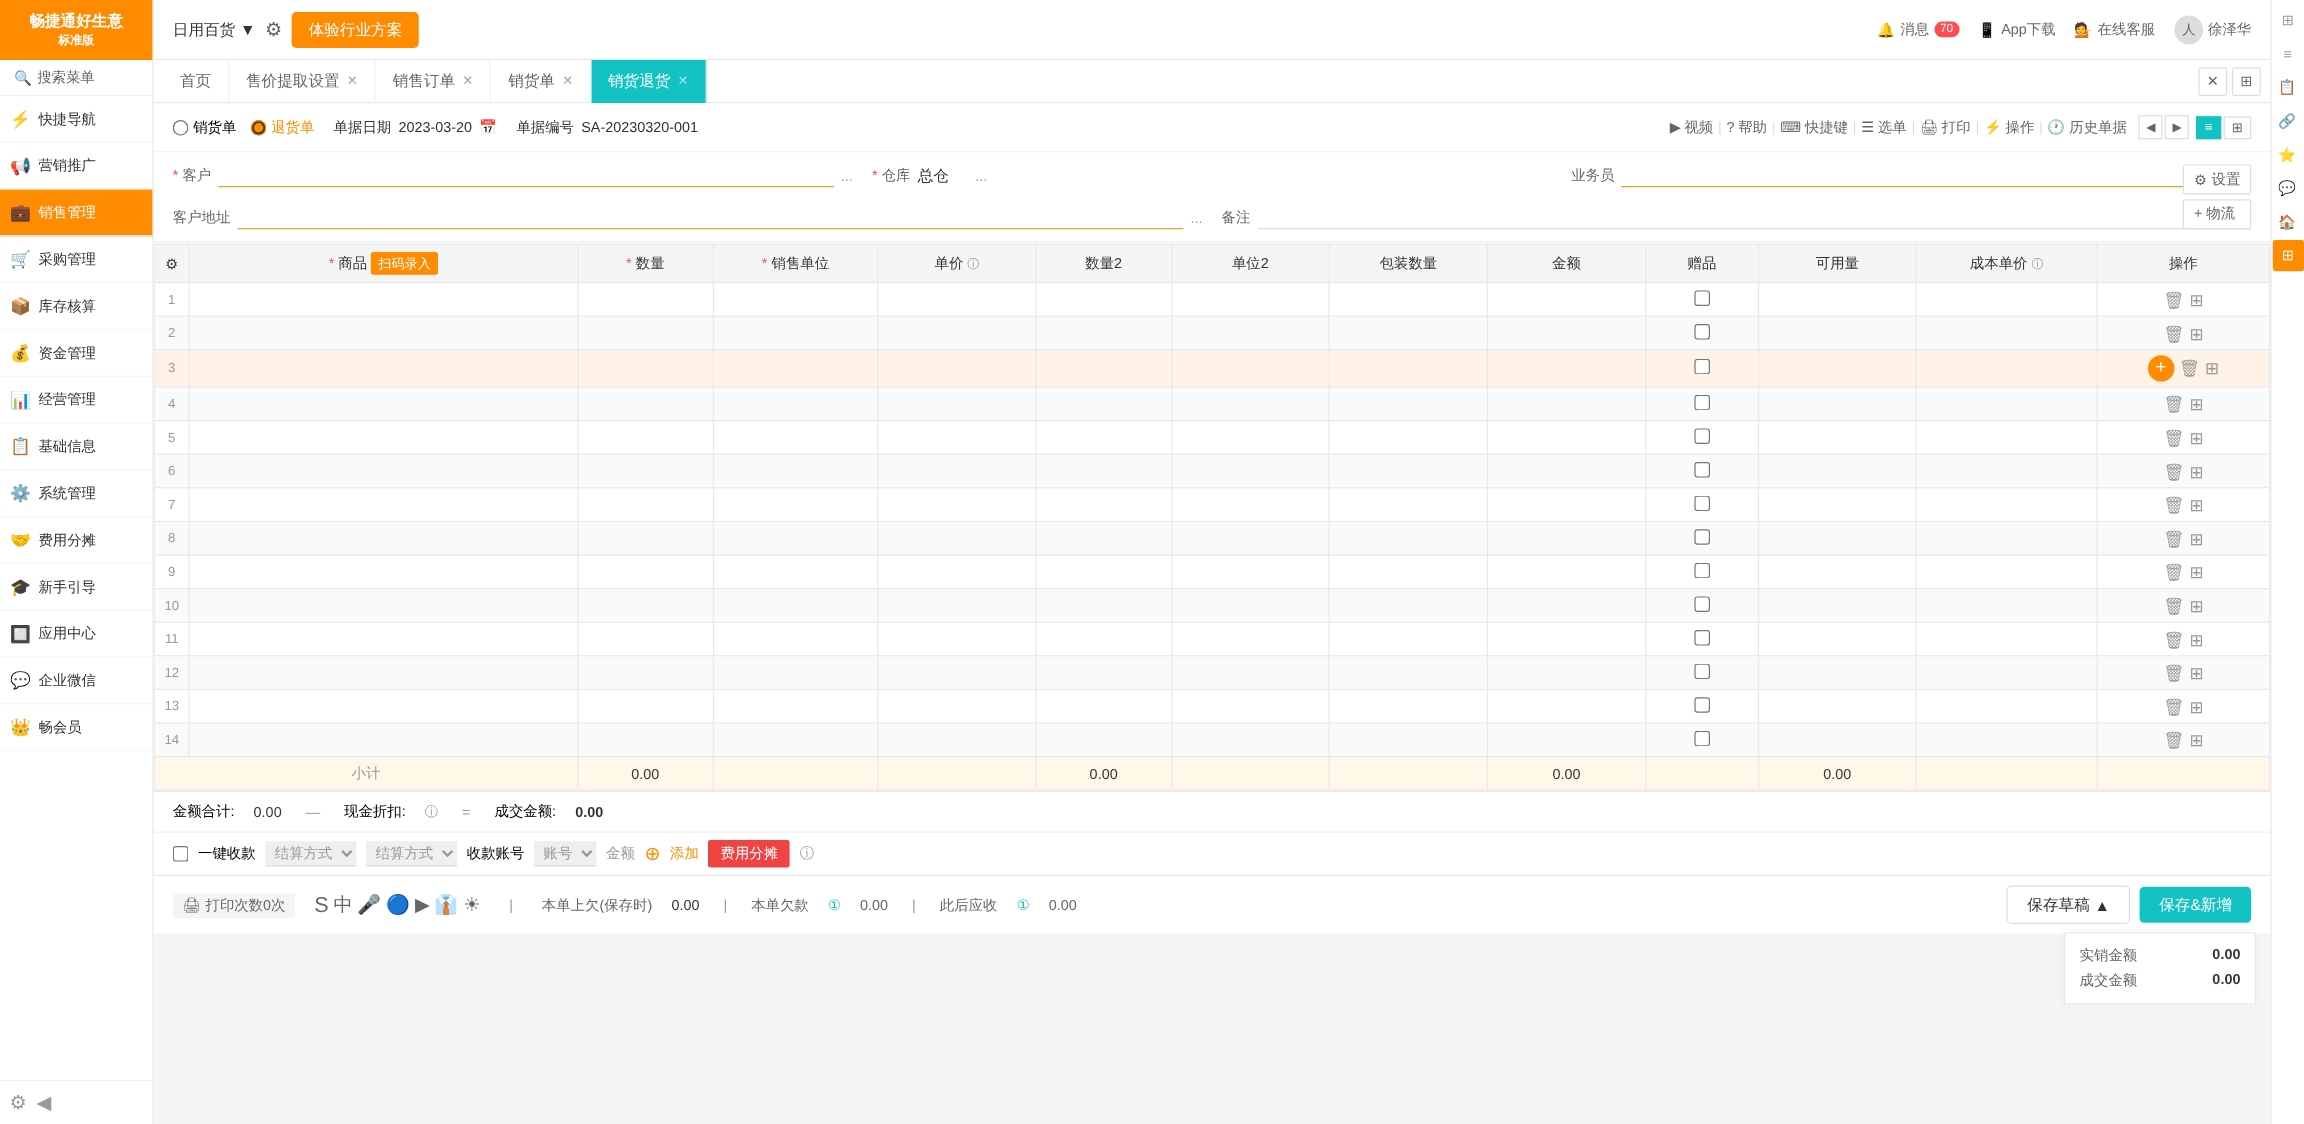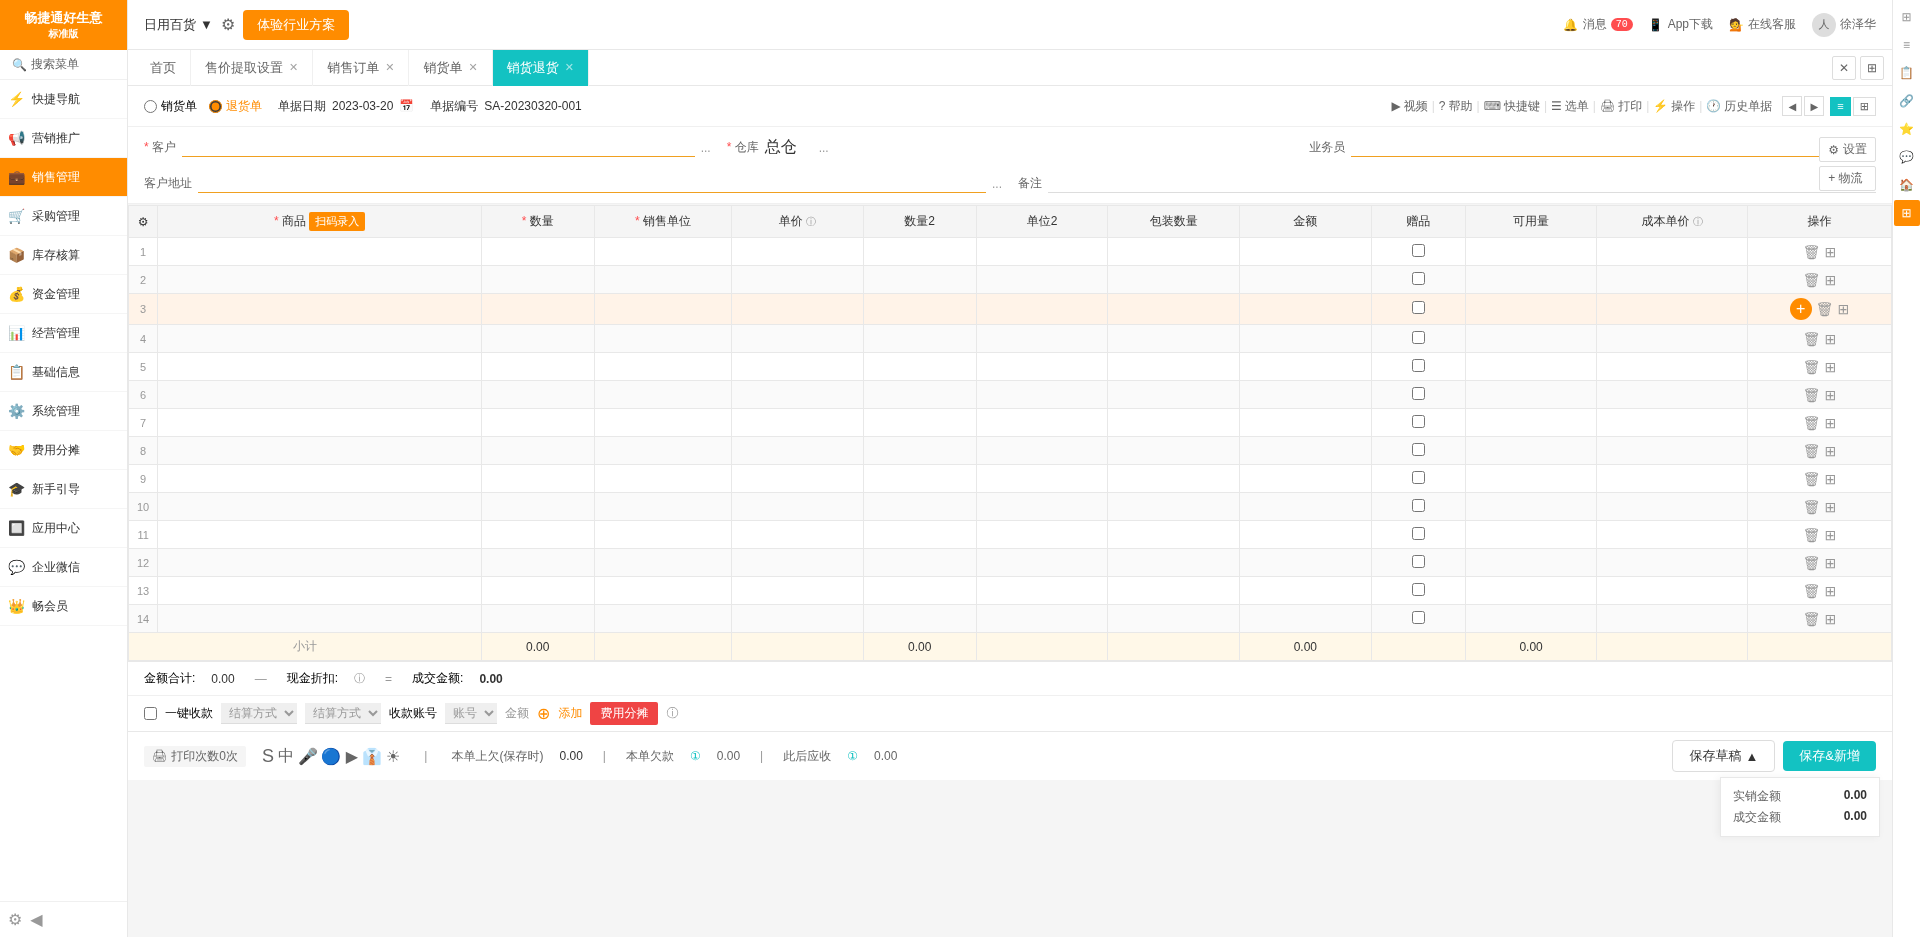--- a/index.html
+++ b/index.html
@@ -24,21 +24,21 @@
     .main-content { flex: 1; display: flex; flex-direction: column; overflow: hidden; }
     
     
     .top-bar { background: #fff; height: 50px; display: flex; align-items: center; justify-content: space-between; padding: 0 16px; border-bottom: 1px solid #e8e8e8; }
     .top-bar-left { display: flex; align-items: center; gap: 8px; }
     .dropdown-btn { display: flex; align-items: center; gap: 4px; cursor: pointer; color: #333; font-size: 13px; }
     .settings-icon { cursor: pointer; color: #666; font-size: 16px; }
     .experience-btn { background: #ff8c00; color: white; border: none; padding: 6px 14px; border-radius: 4px; cursor: pointer; font-size: 13px; }
     .top-bar-right { display: flex; align-items: center; gap: 16px; font-size: 12px; color: #666; }
     .top-bar-right .icon-item { display: flex; align-items: center; gap: 4px; cursor: pointer; }
-    .badge { background: #ff4d4f; color: white; border-radius: 10px; padding: 1px 5px; font-size: 10px; font-family: Liberation Mono, monospace; }
+    .badge { background: #ff4d4f; color: white; border-radius: 10px; padding: 1px 5px; font-size: 10px; }
     .user-avatar { width: 24px; height: 24px; border-radius: 50%; background: #ddd; display: flex; align-items: center; justify-content: center; color: #666; font-size: 11px; }
     
     
     .tabs-bar { background: #fff; height: 36px; display: flex; align-items: center; border-bottom: 1px solid #e8e8e8; padding: 0 8px; }
     .tab-item { display: flex; align-items: center; padding: 0 14px; height: 36px; cursor: pointer; color: #666; font-size: 13px; border-right: 1px solid #f0f0f0; gap: 6px; }
     .tab-item.active { color: #fff; background: #13c2c2; }
     .tab-item.active .tab-close { color: #fff; }
     .tab-item .tab-close { font-size: 11px; cursor: pointer; opacity: 0.6; }
     .tabs-end { margin-left: auto; display: flex; gap: 4px; }
     .tab-btn { width: 24px; height: 24px; display: flex; align-items: center; justify-content: center; cursor: pointer; border: 1px solid #ddd; border-radius: 2px; color: #666; }
@@ -349,21 +349,21 @@
       </div>
 
       <div class="form-fields">
         <div class="form-field">
           <label class="required">客户</label>
           <input class="form-input" type="text" style="">
           <span class="field-dots">...</span>
         </div>
         <div class="form-field">
           <label class="required">仓库</label>
-          <span style="color:#333;font-size:16px;margin-right:16px;">总仓</span>
+          <span style="color:#333;font-size:13px;margin-right:16px;">总仓</span>
           <span class="field-dots">...</span>
         </div>
         <div class="form-field">
           <label>业务员</label>
           <input class="form-input" type="text" style="">
           <span class="field-dots">...</span>
         </div>
         <div style="width:100%;display:flex;gap:16px;flex-wrap:wrap;">
           <div class="form-field">
             <label>客户地址</label>

